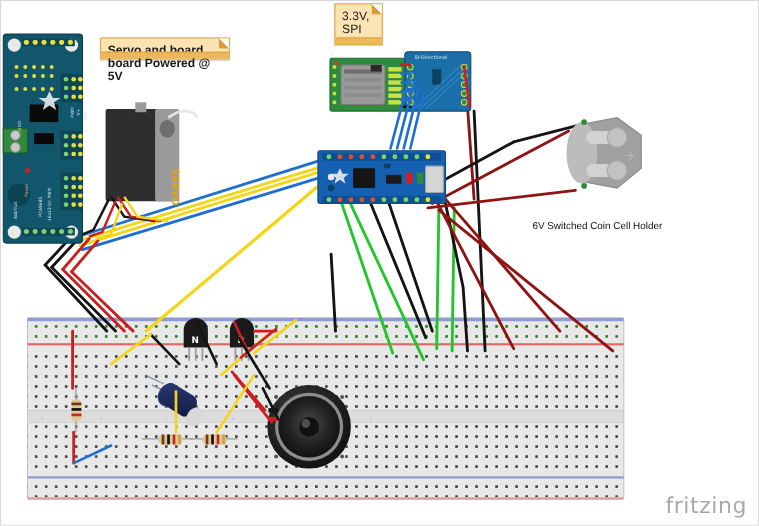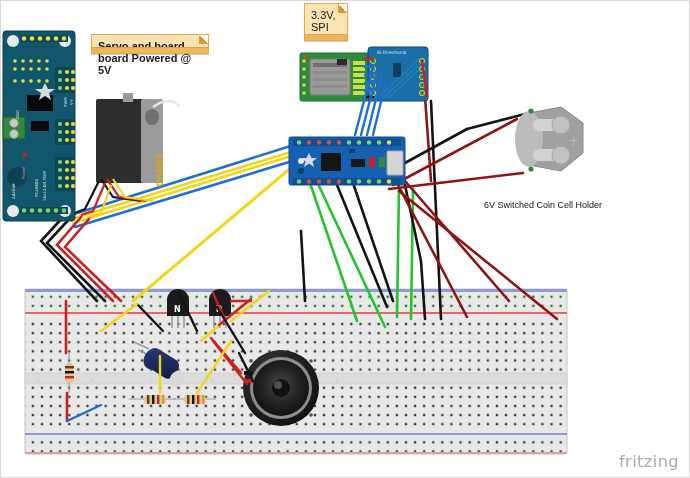--- a/index.html
+++ b/index.html
@@ -40,21 +40,21 @@
   #note-servo{left:90px;top:33px;width:118px;height:20px;font-weight:bold;}
   #note-spi{left:303px;top:2px;width:44px;height:38px;}
 
   
   .caption{
     position:absolute;font-size:9px;color:#111;white-space:nowrap;
   }
   #cap-coin{left:483px;top:183px;margin-top:16px;}
   #watermark{
     position:absolute;right:10px;bottom:6px;
-    font-size:16px;color:#a9a9a9;letter-spacing:.5px;
+    font-size:20px;color:#a9a9a9;letter-spacing:.5px;
     font-family:"DejaVu Sans", sans-serif;
   }
 
   
   .pcbtxt{position:absolute;color:#cfe3f2;font-size:4px;white-space:nowrap;
           font-family:"DejaVu Sans", sans-serif;}
   .vtxt{transform-origin:0 0;transform:rotate(-90deg);}
 </style>
 </head>
 <body>

